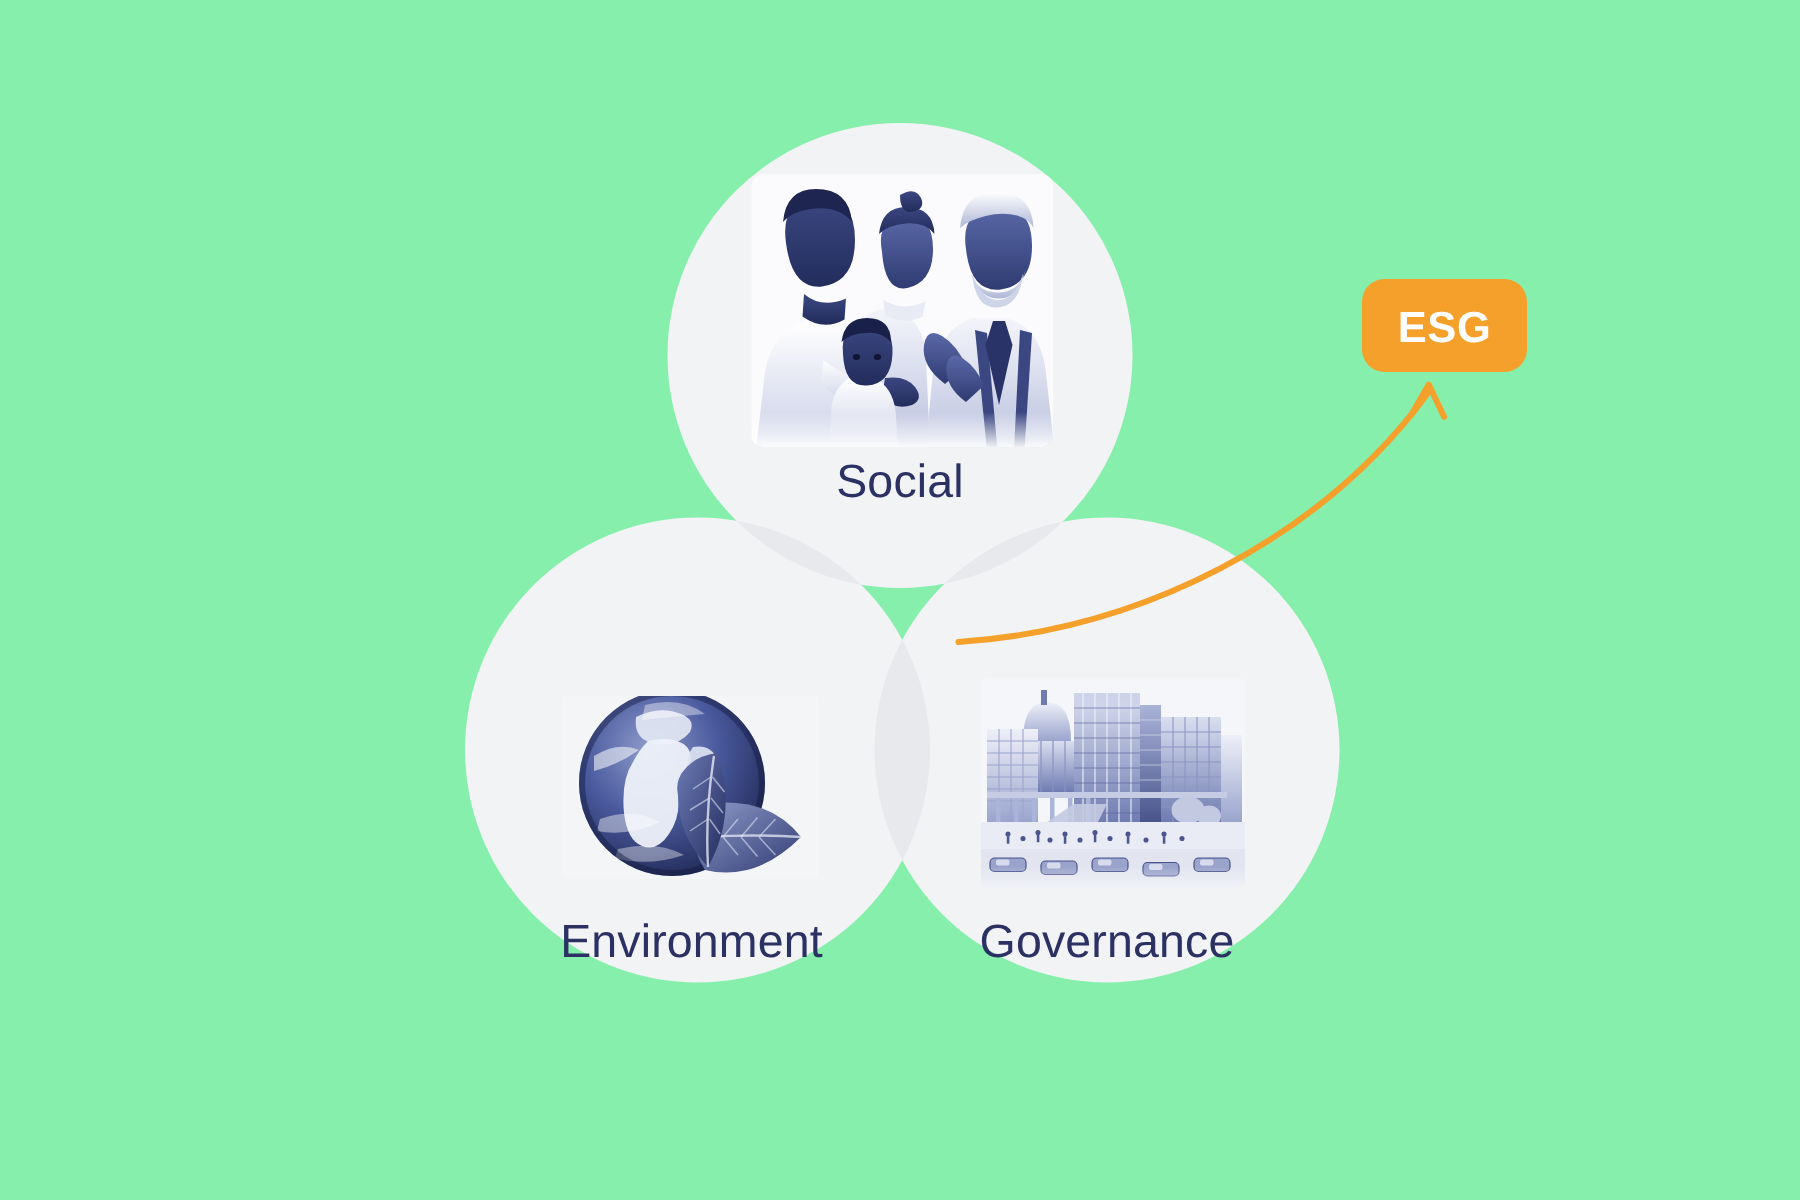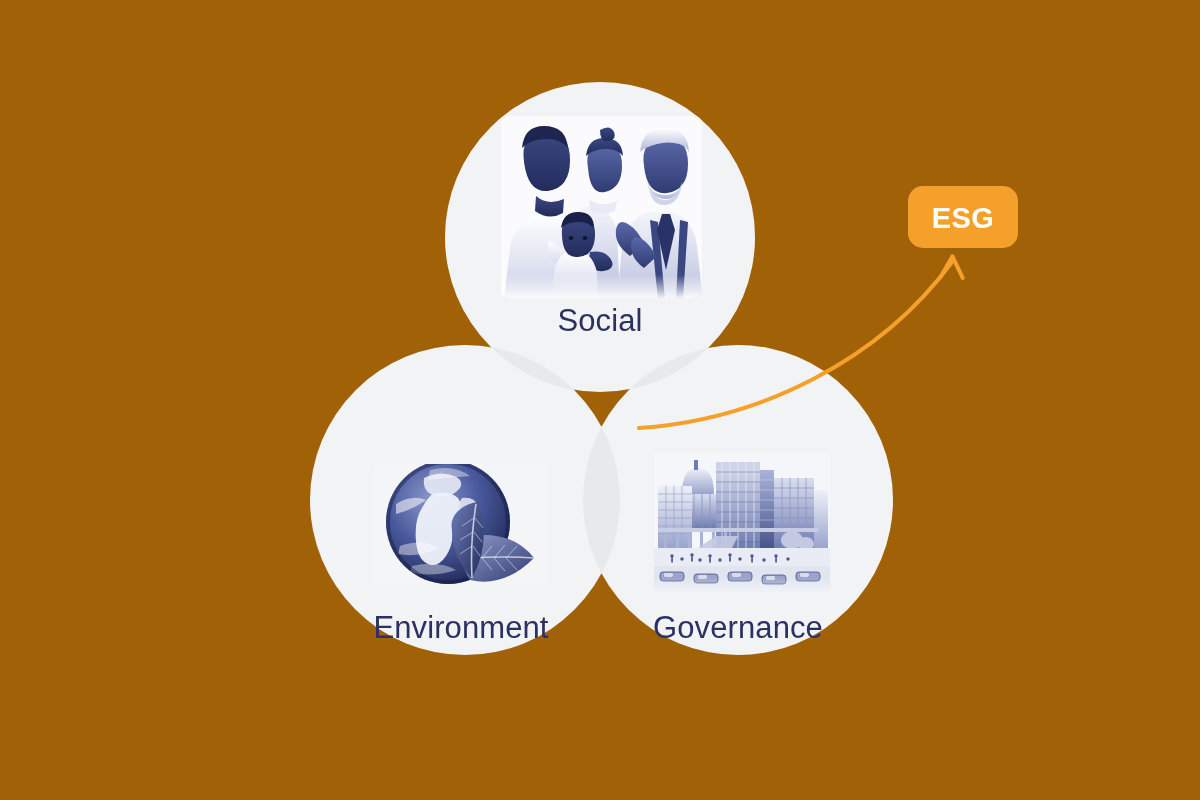--- a/index.html
+++ b/index.html
@@ -12,21 +12,21 @@
     width: 1200px;
     height: 800px;
     font-family: "Liberation Sans", sans-serif;
     overflow: hidden;
     position: relative;
   }
   #diagram-root {
     position: relative;
     width: 1200px;
     height: 800px;
-    background: #a16207;
+    background: #86efac;
   }
   #venn-svg {
     position: absolute;
     top: 0;
     left: 0;
     width: 1200px;
     height: 800px;
     display: block;
   }
   .circle-label {

